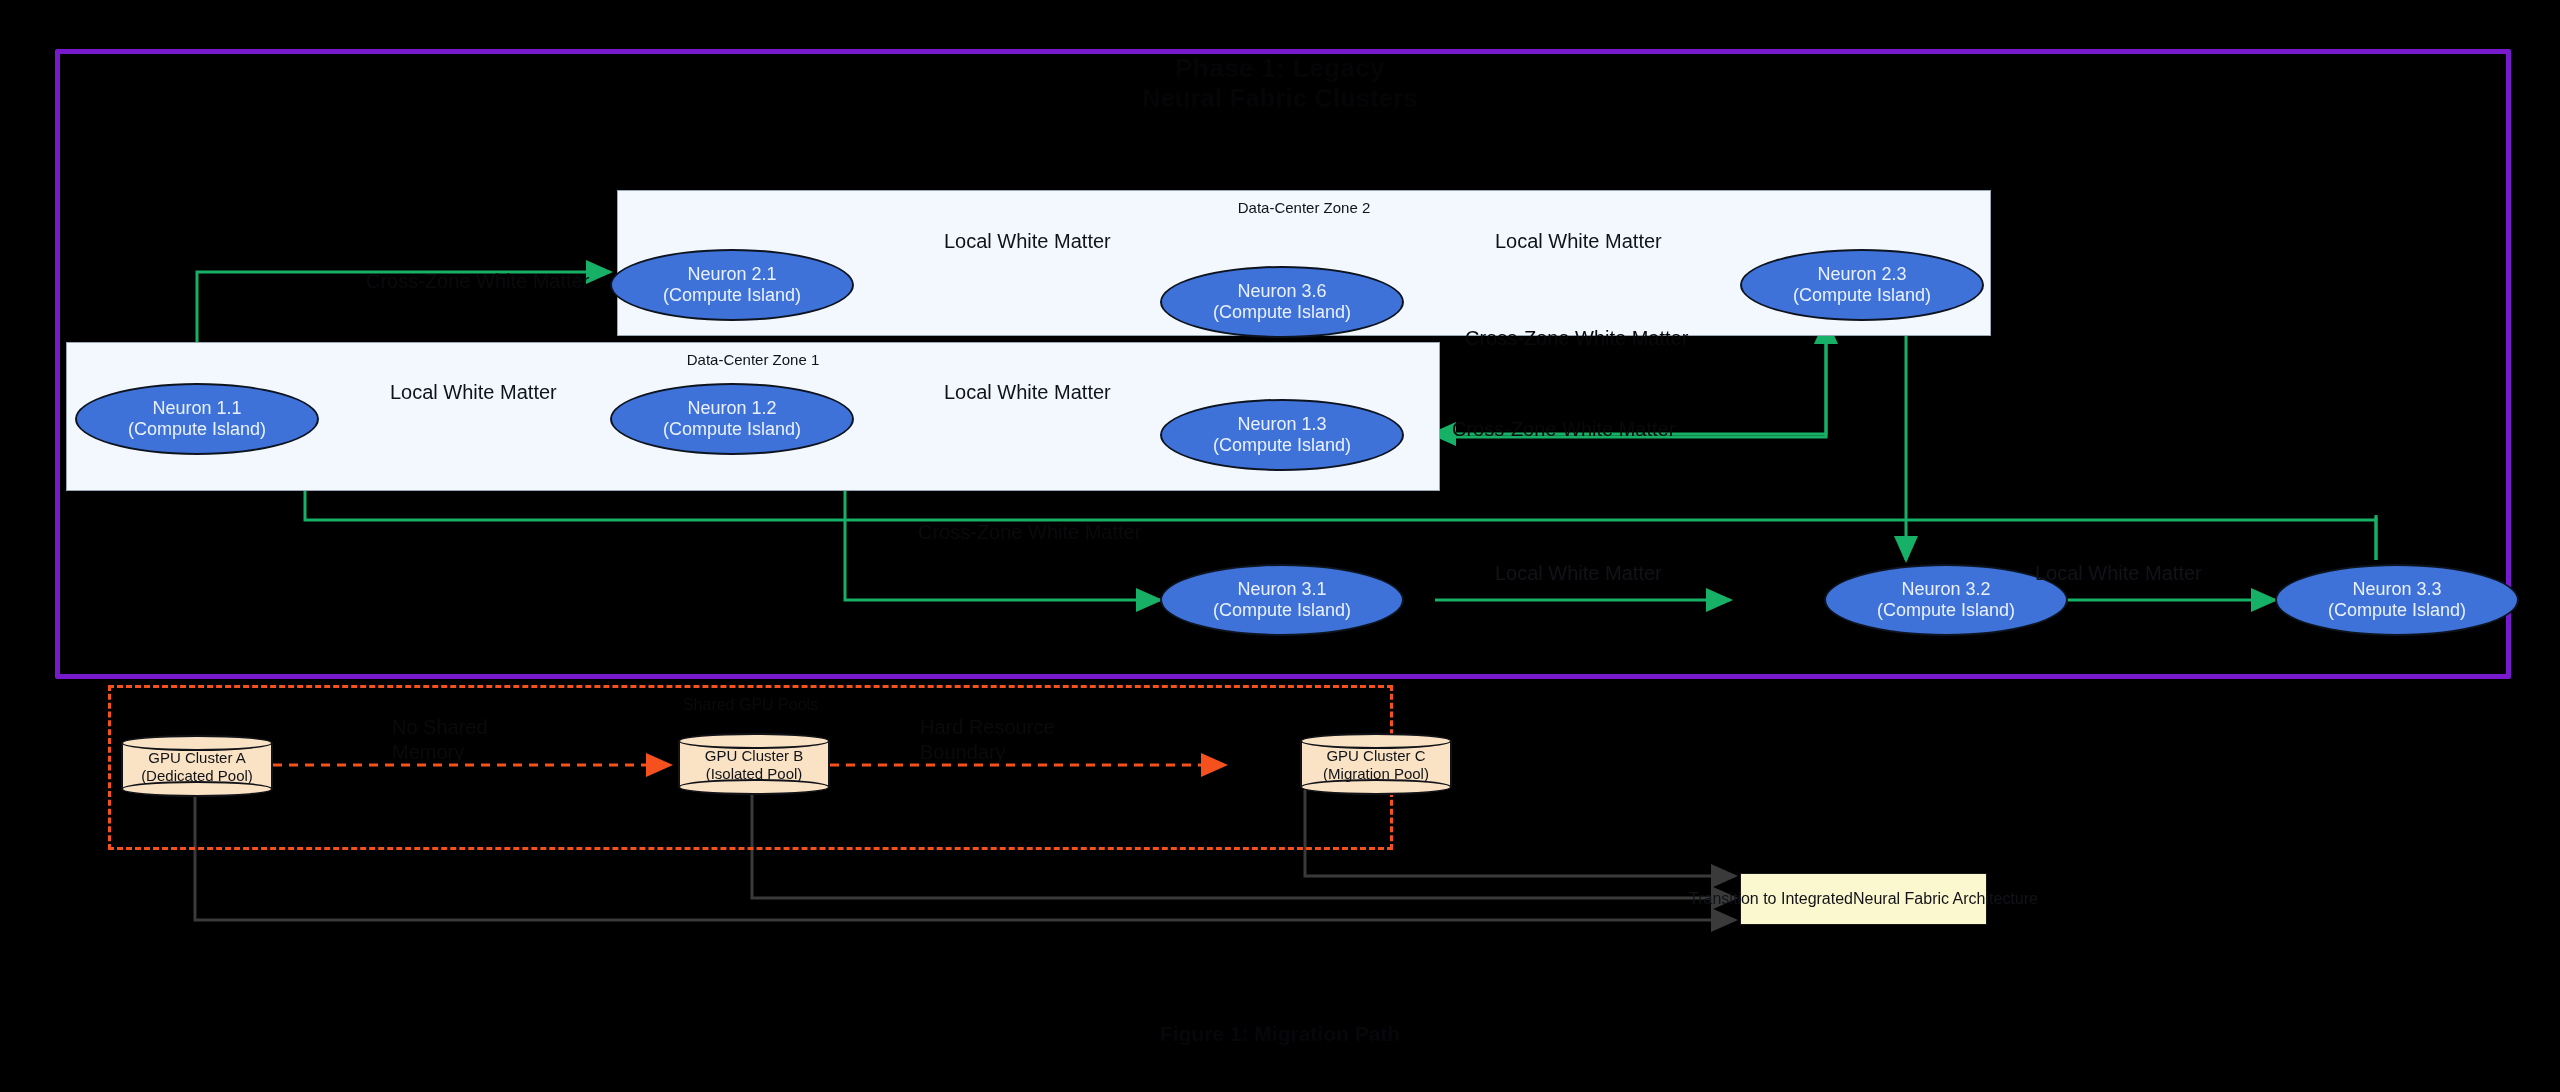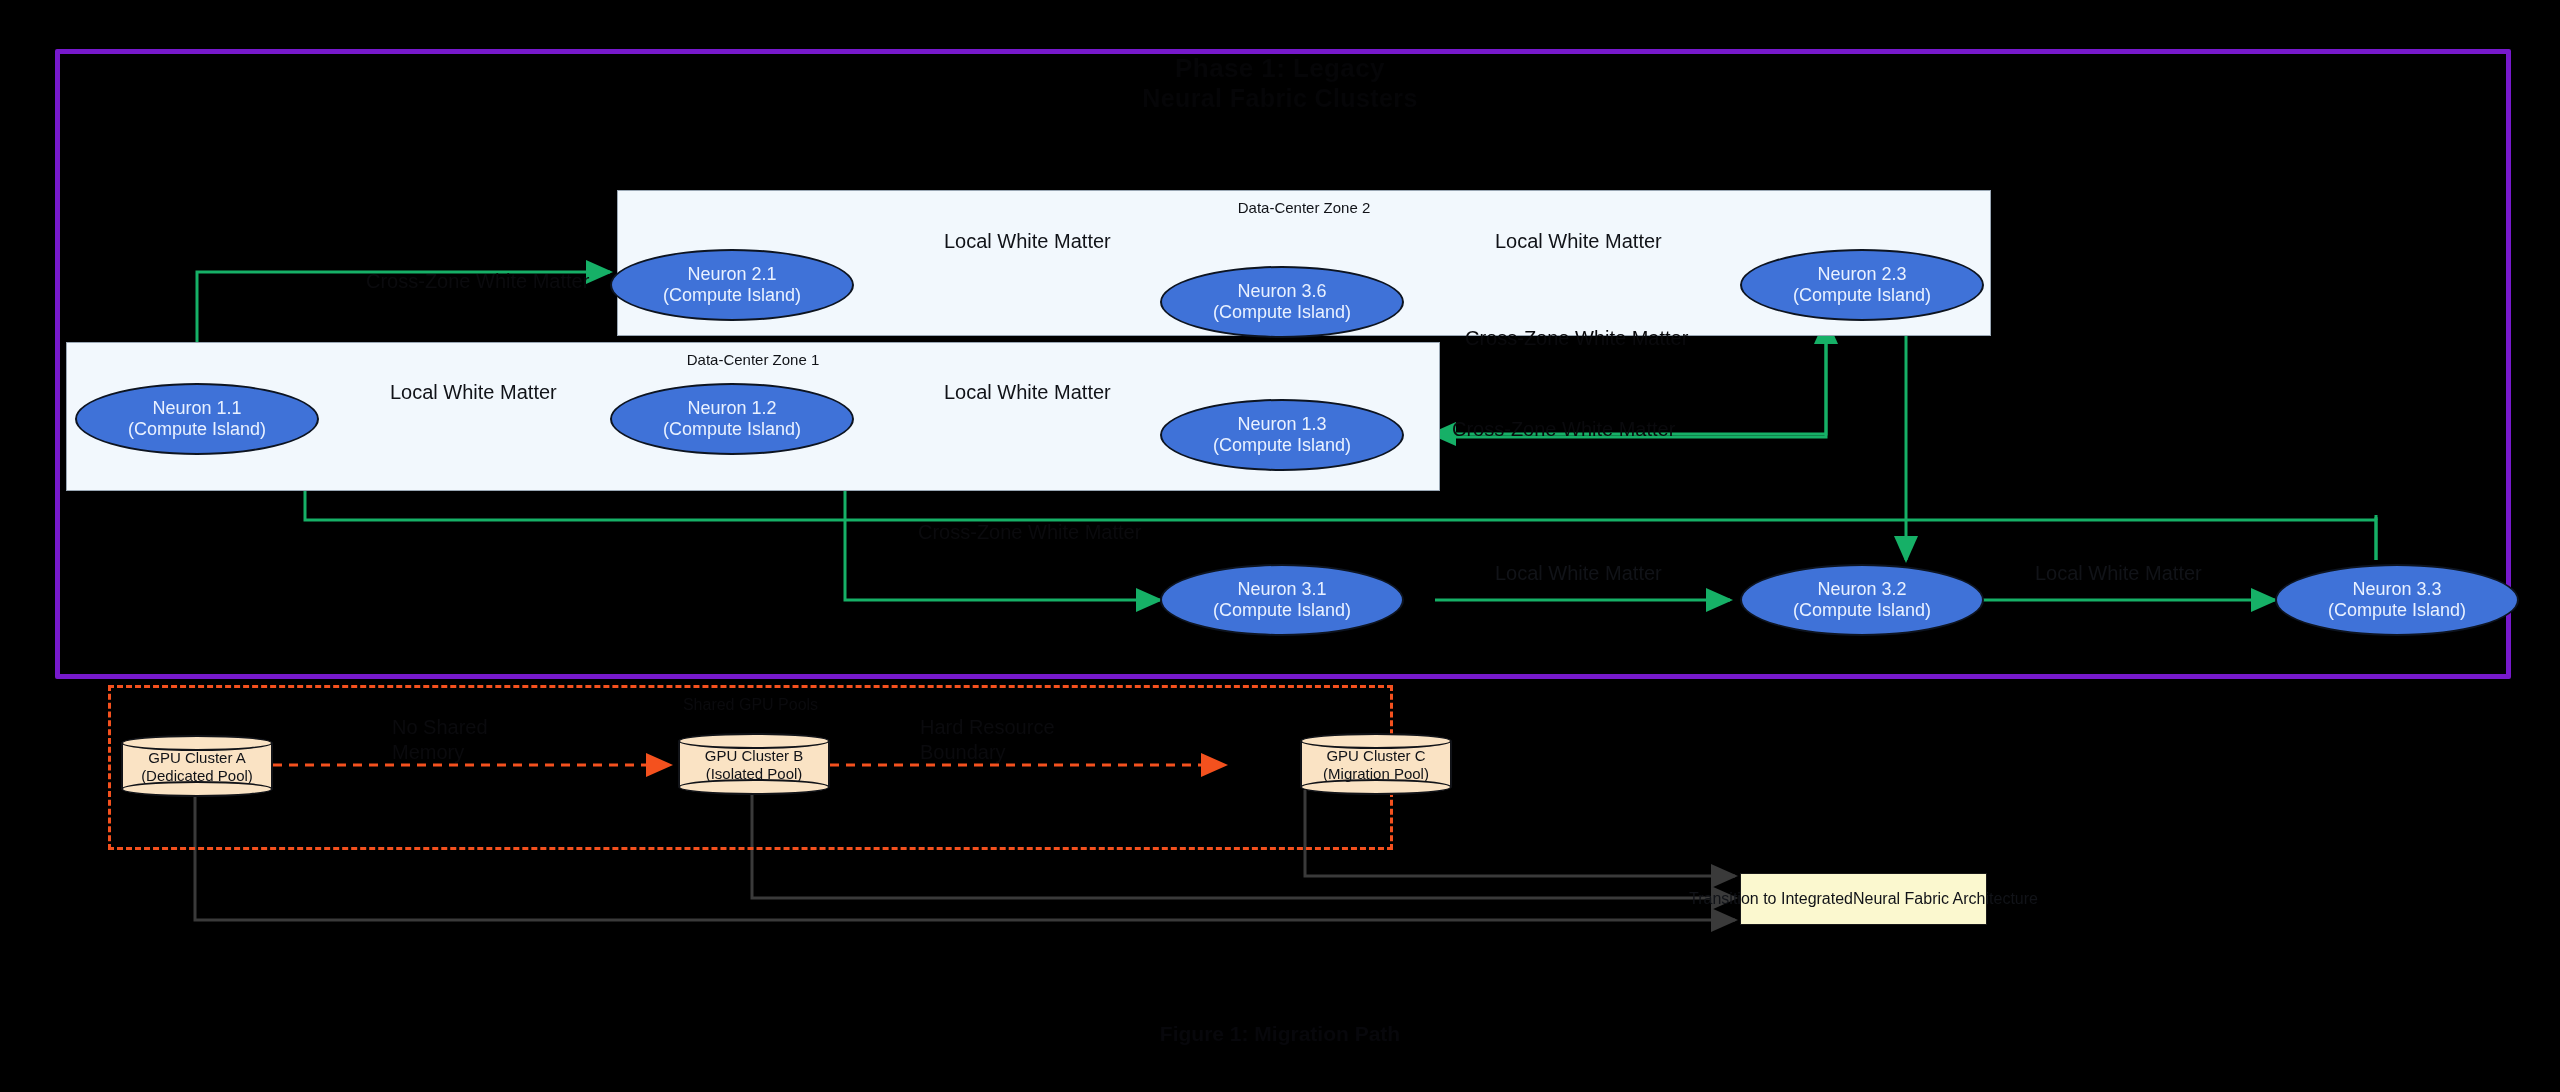--- a/index.html
+++ b/index.html
@@ -341,21 +341,21 @@
   </div>
 
   <div class="elabel on-light" style="left:390px; top:381px;">Local White Matter</div>
   <div class="elabel on-light" style="left:944px; top:381px;">Local White Matter</div>
 
 
   <div class="neuron" style="left:1160px; top:564px;">
     <span>Neuron 3.1</span>
     <span>(Compute Island)</span>
   </div>
-  <div class="neuron" style="left:1740px; top:564px;">
+  <div class="neuron" style="left:1824px; top:564px;">
     <span>Neuron 3.2</span>
     <span>(Compute Island)</span>
   </div>
   <div class="neuron" style="left:2275px; top:564px;">
     <span>Neuron 3.3</span>
     <span>(Compute Island)</span>
   </div>
 
   <div class="elabel on-light" style="left:1495px; top:562px;">Local White Matter</div>
   <div class="elabel on-light" style="left:2035px; top:562px;">Local White Matter</div>

